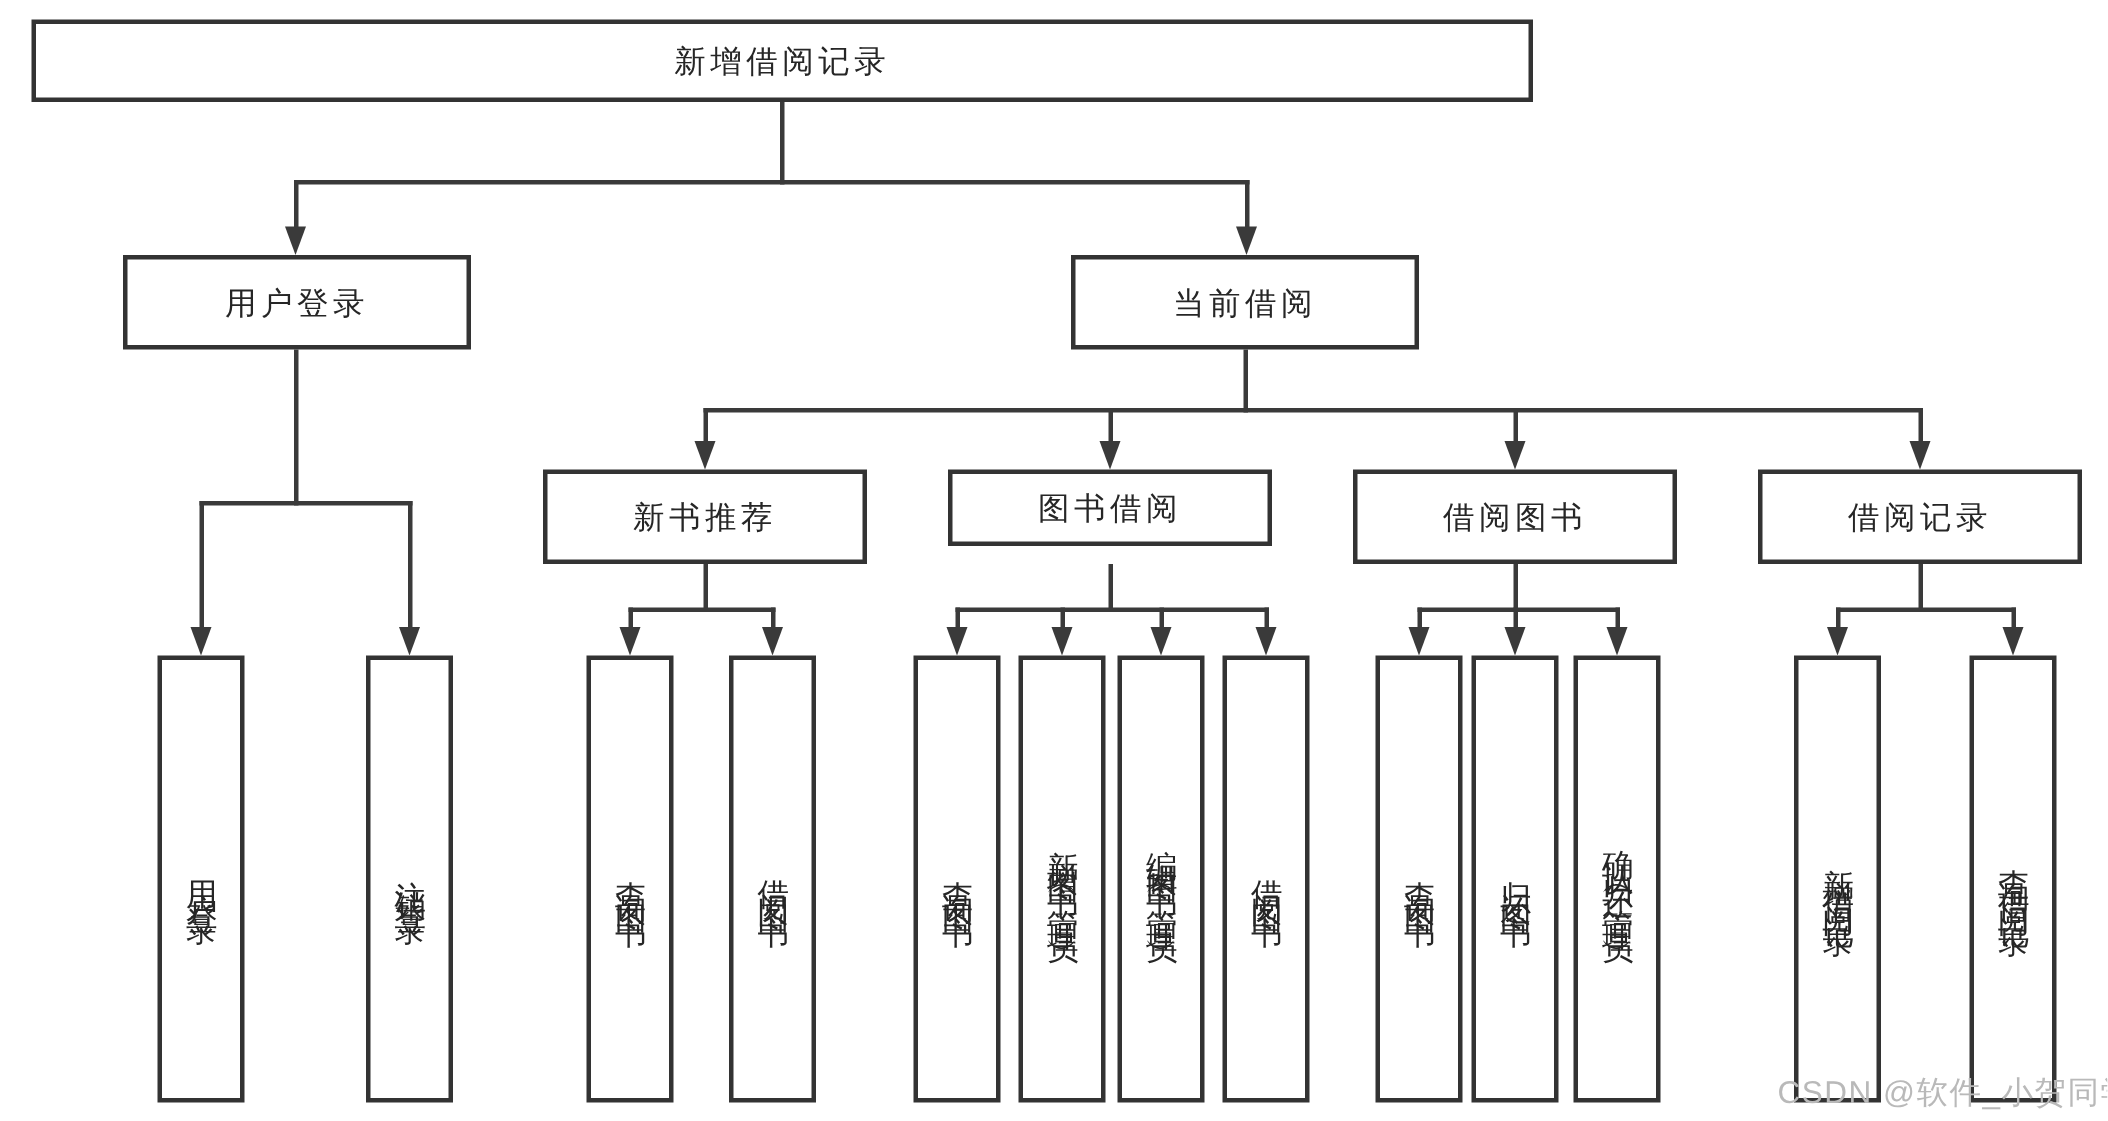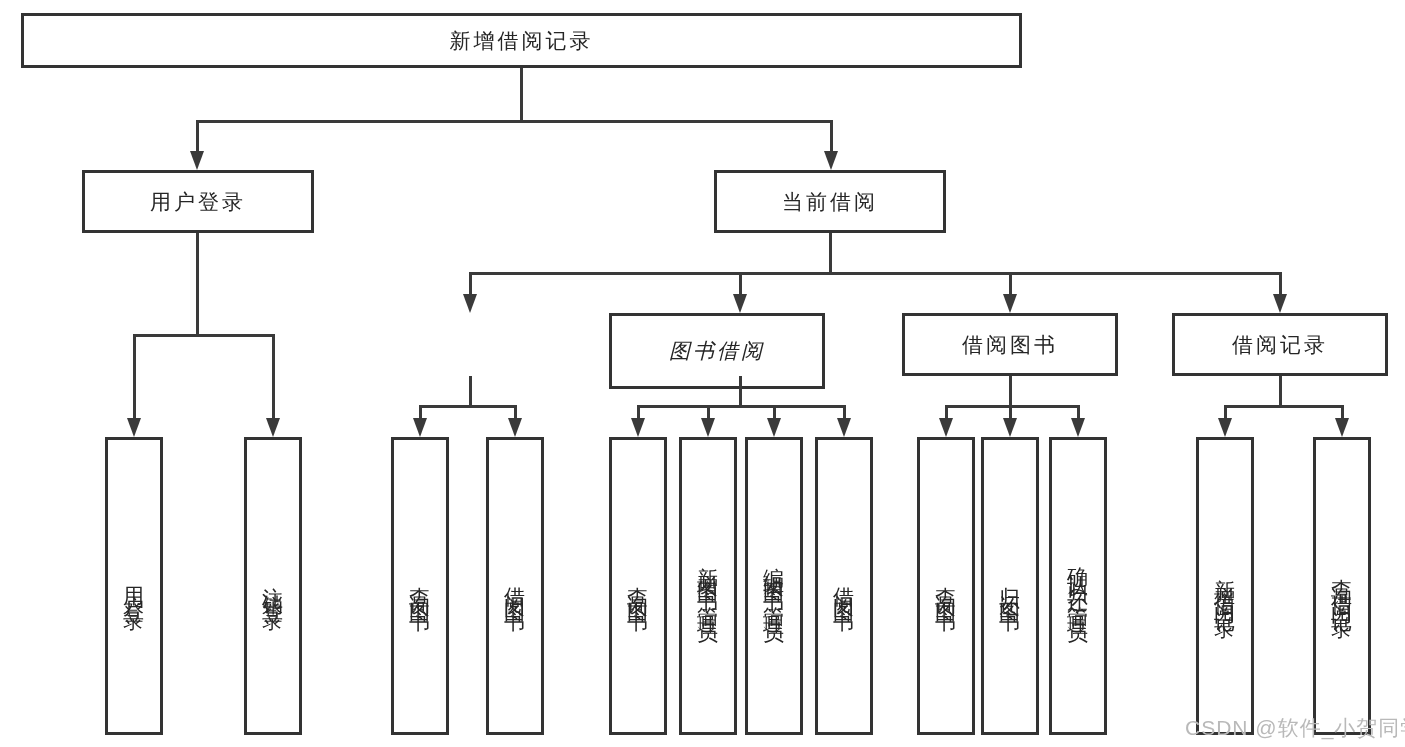--- a/index.html
+++ b/index.html
@@ -61,21 +61,24 @@
   <div class="line" style="left:468.5px;top:272px;width:813px;height:3px;"></div>
   <div class="line" style="left:468.5px;top:272px;width:3px;height:25px;"></div>
   <div class="arrow" style="left:463px;top:294px;"></div>
   <div class="line" style="left:738.5px;top:272px;width:3px;height:25px;"></div>
   <div class="arrow" style="left:733px;top:294px;"></div>
   <div class="line" style="left:1008.5px;top:272px;width:3px;height:25px;"></div>
   <div class="arrow" style="left:1003px;top:294px;"></div>
   <div class="line" style="left:1278.5px;top:272px;width:3px;height:25px;"></div>
   <div class="arrow" style="left:1273px;top:294px;"></div>
 
-  <div class="box hbox" style="left:609px;top:313px;width:216px;height:76px;font-style:italic;">
+  <div class="box hbox" style="left:362px;top:313px;width:216px;height:63px;">
+    <span>新书推荐</span>
+  </div>
+  <div class="box hbox" style="left:632px;top:313px;width:216px;height:51px;">
     <span>图书借阅</span>
   </div>
   <div class="box hbox" style="left:902px;top:313px;width:216px;height:63px;">
     <span>借阅图书</span>
   </div>
   <div class="box hbox" style="left:1172px;top:313px;width:216px;height:63px;">
     <span>借阅记录</span>
   </div>
 
   <div class="line" style="left:468.5px;top:376px;width:3px;height:32px;"></div>

